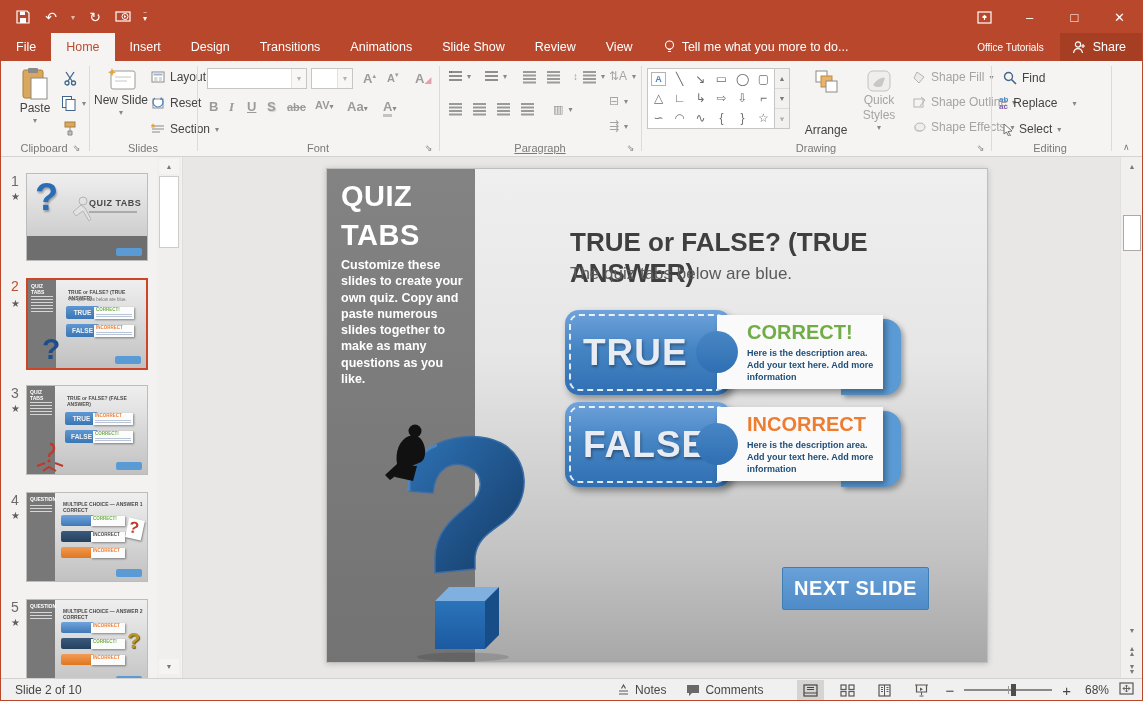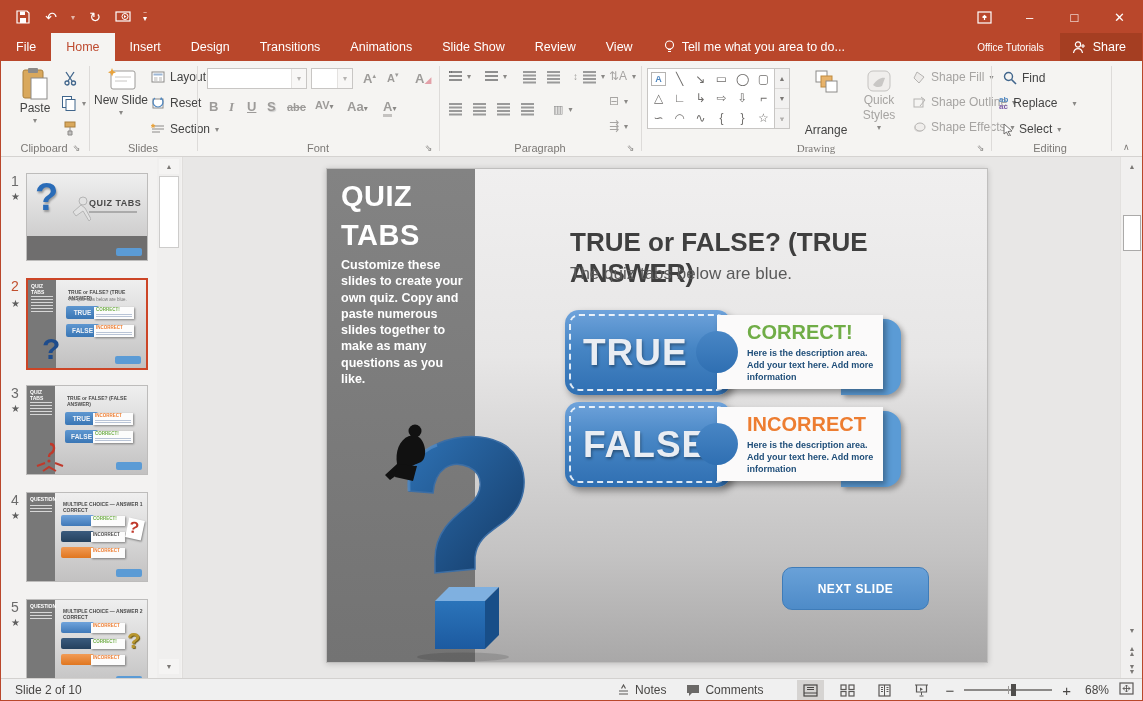--- a/index.html
+++ b/index.html
@@ -81,22 +81,22 @@
   .qtab .dash{position:absolute;inset:4px;border:2px dashed rgba(255,255,255,.85);border-radius:10px;}
   .qtab .lbl{position:absolute;left:18px;top:50%;transform:translateY(-50%);font-size:37px;font-weight:bold;color:#E9EDF3;
     text-shadow:1px 2px 3px rgba(0,0,0,.35);letter-spacing:1px;}
   .tail{position:absolute;left:514px;width:60px;height:76px;background:#5B9BD5;border-radius:0 16px 16px 0;
     box-shadow:3px 3px 5px rgba(0,0,0,.3);z-index:1;}
   .card{position:absolute;left:390px;width:166px;height:74px;background:#FBFAFA;box-shadow:3px 4px 6px rgba(0,0,0,.33);z-index:4;}
   .card .notch{position:absolute;left:-21px;top:50%;transform:translateY(-50%);width:42px;height:42px;border-radius:50%;
     background:linear-gradient(180deg,#4886C5,#2F6FB2);}
   .card .res{position:absolute;left:30px;top:6px;font-size:20px;font-weight:bold;}
   .card .desc{position:absolute;left:30px;top:32px;width:132px;font-size:9px;font-weight:bold;color:#1F4E79;line-height:1.35;}
-  .next{position:absolute;left:455px;top:398px;width:147px;height:43px;border-radius:10px;
-    background:linear-gradient(#69A1D8,#4E8BC8);border:1px solid #3F7CB8;color:#fff;font-weight:bold;font-size:12px;
+  .next{position:absolute;left:455px;top:398px;width:147px;height:43px;border-radius:2px;
+    background:linear-gradient(#69A1D8,#4E8BC8);border:1px solid #3F7CB8;color:#fff;font-weight:bold;font-size:20px;
     display:flex;align-items:center;justify-content:center;letter-spacing:.5px;z-index:5;}
   .qmark{position:absolute;left:44px;top:250px;z-index:6;}
   
   .vscroll{position:absolute;left:1119px;top:0;width:22px;height:521px;background:#F1F0EF;border-left:1px solid #E3E1DF;}
   .vbtnx{position:absolute;left:2px;width:18px;height:15px;display:flex;align-items:center;justify-content:center;font-size:7px;color:#7B7875;}
   .vthumb{position:absolute;left:2px;top:58px;width:18px;height:36px;background:#fff;border:1px solid #ABAAA9;}
   
   .statusbar{position:absolute;left:0;top:677px;width:1143px;height:23px;background:#F0F0F0;border-top:1px solid #D3D1CF;
     display:flex;align-items:center;font-size:12px;color:#484644;padding:0 10px 0 14px;}
   .sbright{margin-left:auto;display:flex;align-items:center;gap:10px;}
@@ -154,21 +154,21 @@
     <span class="rtab">Transitions</span>
     <span class="rtab">Animations</span>
     <span class="rtab">Slide Show</span>
     <span class="rtab">Review</span>
     <span class="rtab">View</span>
     <span class="tellme">
       <svg width="11" height="15" viewBox="0 0 11 15">
           <circle cx="5.5" cy="5" r="4" fill="none" stroke="#fff" stroke-width="1.1"></circle>
           <path d="M4 9.5h3M4 11.5h3" stroke="#fff" stroke-width="1.1"></path>
         </svg>
-      <span>Tell me what you area to do...</span>
+      <span>Tell me what you more to do...</span>
     </span>
     <div class="tbright">
       <span class="tutorials">Office Tutorials</span>
       <span class="sharebtn">
         <svg width="14" height="14" viewBox="0 0 14 14">
             <circle cx="6" cy="4.5" r="2.6" fill="none" stroke="#fff" stroke-width="1.2"></circle>
             <path d="M1.5 13c.5-3 2.4-4.4 4.5-4.4S10 10 10.5 13" fill="none" stroke="#fff" stroke-width="1.2"></path>
             <path d="M11 4v4M9 6h4" stroke="#fff" stroke-width="1.1"></path>
           </svg>
         <span>Share</span>
@@ -309,21 +309,21 @@
     <span class="smbtn" style="left:496px;top:42px;">
         <i class="bars4"></i>
       </span>
     <span class="smbtn" style="left:520px;top:42px;">
         <i class="bars4"></i>
       </span>
     <span class="smbtn" style="left:552px;top:42px;">
         <span style="font-size:11px;color:#8f8f8f;">▥</span>
         <span class="caret">▾</span>
       </span>
-    <span class="glabel" style="left:438px;width:202px;">Paragraph</span>
+    <span class="glabel" style="left:438px;width:202px;text-decoration:underline;">Paragraph</span>
     <span class="launcher" style="left:626px;">⇘</span>
     <div class="gdiv" style="left:640px;"></div>
 
     <div class="shapegrid">
       <span style="border:1px solid #B5B3B1;margin:3px;color:#4F87C0;font-size:9px;font-weight:bold;">A</span>
       <span>╲</span>
       <span>↘</span>
       <span>▭</span>
       <span>◯</span>
       <span>▢</span>
@@ -378,21 +378,21 @@
         <span class="caret">▾</span>
     </span>
     <span class="smbtn grayed" style="left:912px;top:59px;">
       <svg width="13" height="13" viewBox="0 0 13 13">
           <ellipse cx="6" cy="7" rx="5" ry="4" fill="#DAD8D6"></ellipse>
           <ellipse cx="7" cy="6" rx="5" ry="4" fill="#F0EEEC" stroke="#B5B3B1"></ellipse>
         </svg>
       <span>Shape Effects</span>
         <span class="caret">▾</span>
     </span>
-    <span class="glabel" style="left:640px;width:350px;font-family:Liberation Serif, serif;">Drawing</span>
+    <span class="glabel" style="left:640px;width:350px;">Drawing</span>
     <span class="launcher" style="left:976px;">⇘</span>
     <div class="gdiv" style="left:990px;"></div>
 
     <span class="smbtn" style="left:1002px;top:10px;">
       <svg width="14" height="14" viewBox="0 0 14 14">
           <circle cx="5.5" cy="5.5" r="4" fill="none" stroke="#41668C" stroke-width="1.4"></circle>
           <path d="M8.5 8.5L13 13" stroke="#41668C" stroke-width="1.6"></path>
         </svg>
       <span>Find</span>
     </span>

